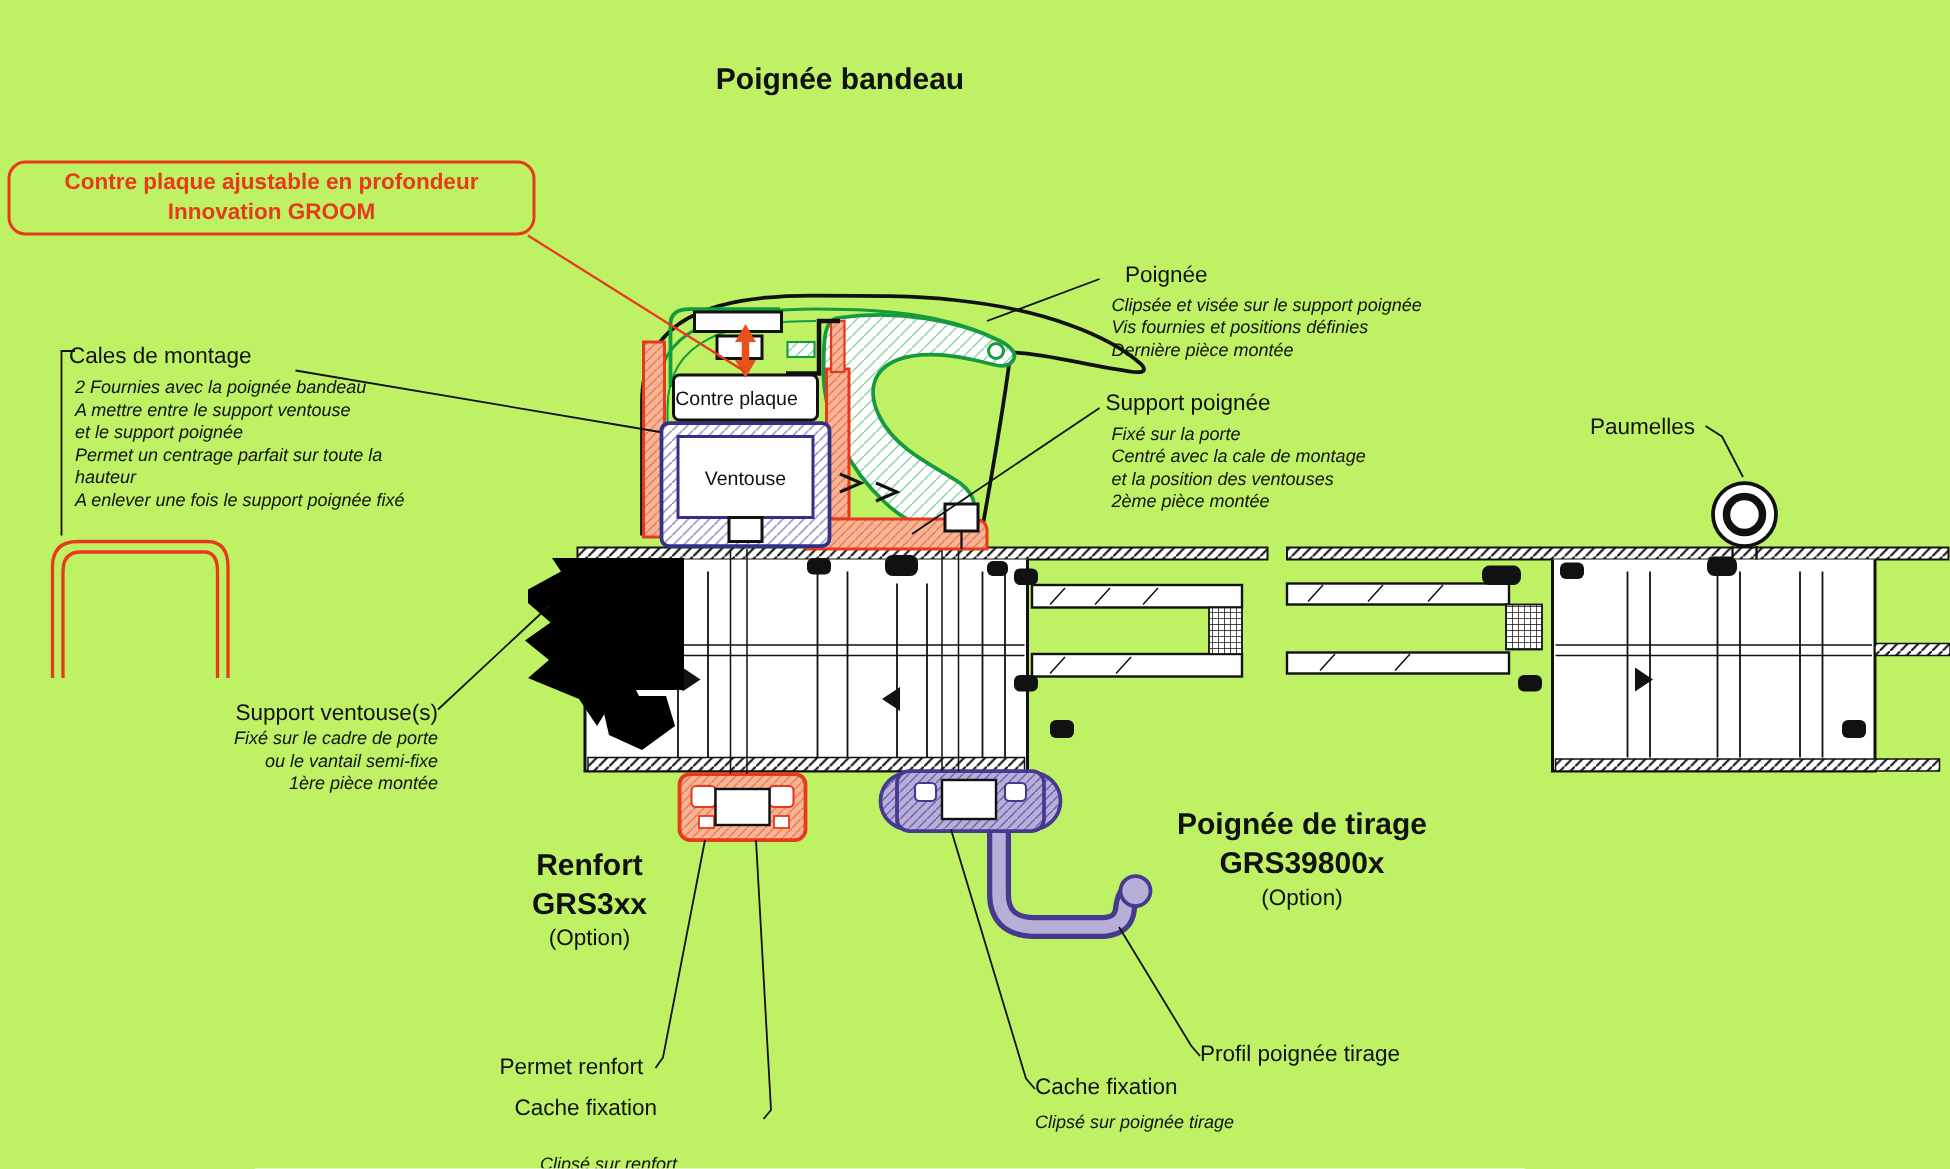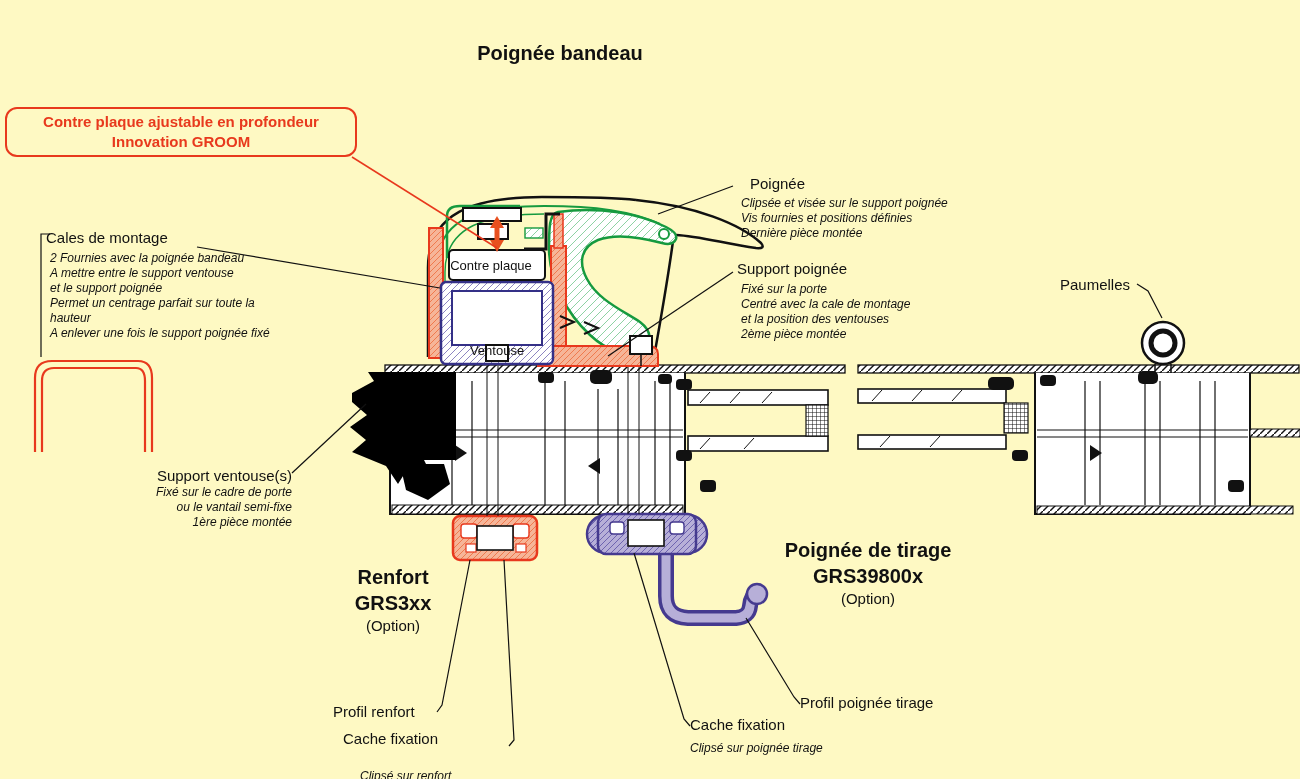--- a/index.html
+++ b/index.html
@@ -1,20 +1,20 @@
 <!DOCTYPE html>
 <html style="--red: #e8391d; --green: #169a3f; --purple: #453a8f; --navy: #343087; --purple_fill: #b7afd8; --orange_fill: #f6b598; --ink: #111111;"><head>
 <meta charset="utf-8">
 <style>
   :root{
     --red:#e8391d; --green:#169a3f; --purple:#453a8f; --navy:#343087;
     --purple_fill:#b7afd8; --orange_fill:#f6b598; --ink:#111111;
   }
   html,body{margin:0;padding:0;background:#fff;}
-  .canvas{position:relative;width:1300px;height:779px;background:#fef9c3;overflow:hidden;
+  .canvas{position:relative;width:1300px;height:779px;background:#bef264;overflow:hidden;
           font-family:"Liberation Sans",sans-serif;color:var(--ink);}
   svg{position:absolute;left:0;top:0;}
   .lbl{position:absolute;white-space:nowrap;}
   .t15{font-size:15px;line-height:18px;}
   .t13{font-size:13px;}
   .desc{font-size:12px;font-style:italic;line-height:15px;white-space:pre-line;}
   .big{font-size:20px;font-weight:bold;line-height:26px;}
   .opt{font-size:15px;font-weight:normal;line-height:20px;}
   .center{text-align:center;}
   .right{text-align:right;}
@@ -247,26 +247,26 @@
     <div class="big">GRS3xx</div>
     <div class="opt">(Option)</div>
   </div>
 
   <div class="lbl center" style="left:762px;top:537px;width:212px;">
     <div class="big">Poignée de tirage</div>
     <div class="big">GRS39800x</div>
     <div class="opt">(Option)</div>
   </div>
 
-  <div class="lbl t15" style="left:333px;top:703px;">Profil renfort</div>
+  <div class="lbl t15" style="left:333px;top:703px;">Permet renfort</div>
 
   <div class="lbl t15" style="left:343px;top:730px;">Cache fixation</div>
   <div class="lbl desc" style="left:360px;top:754px;margin-top:15px;">Clipsé sur renfort</div>
 
   <div class="lbl t15" style="left:690px;top:716px;">Cache fixation</div>
   <div class="lbl desc" style="left:690px;top:741px;">Clipsé sur poignée tirage</div>
 
   <div class="lbl t15" style="left:800px;top:694px;">Profil poignée tirage</div>
 
   <div class="boxlabel t13" style="left:449px;top:250px;width:84px;height:30px;">Contre plaque</div>
-  <div class="boxlabel t13" style="left:452px;top:306px;width:90px;height:24px;margin-top:32px;">Ventouse</div>
+  <div class="boxlabel t13" style="left:452px;top:306px;width:90px;height:24px;">Ventouse</div>
 
 </div>
 
 </body></html>

